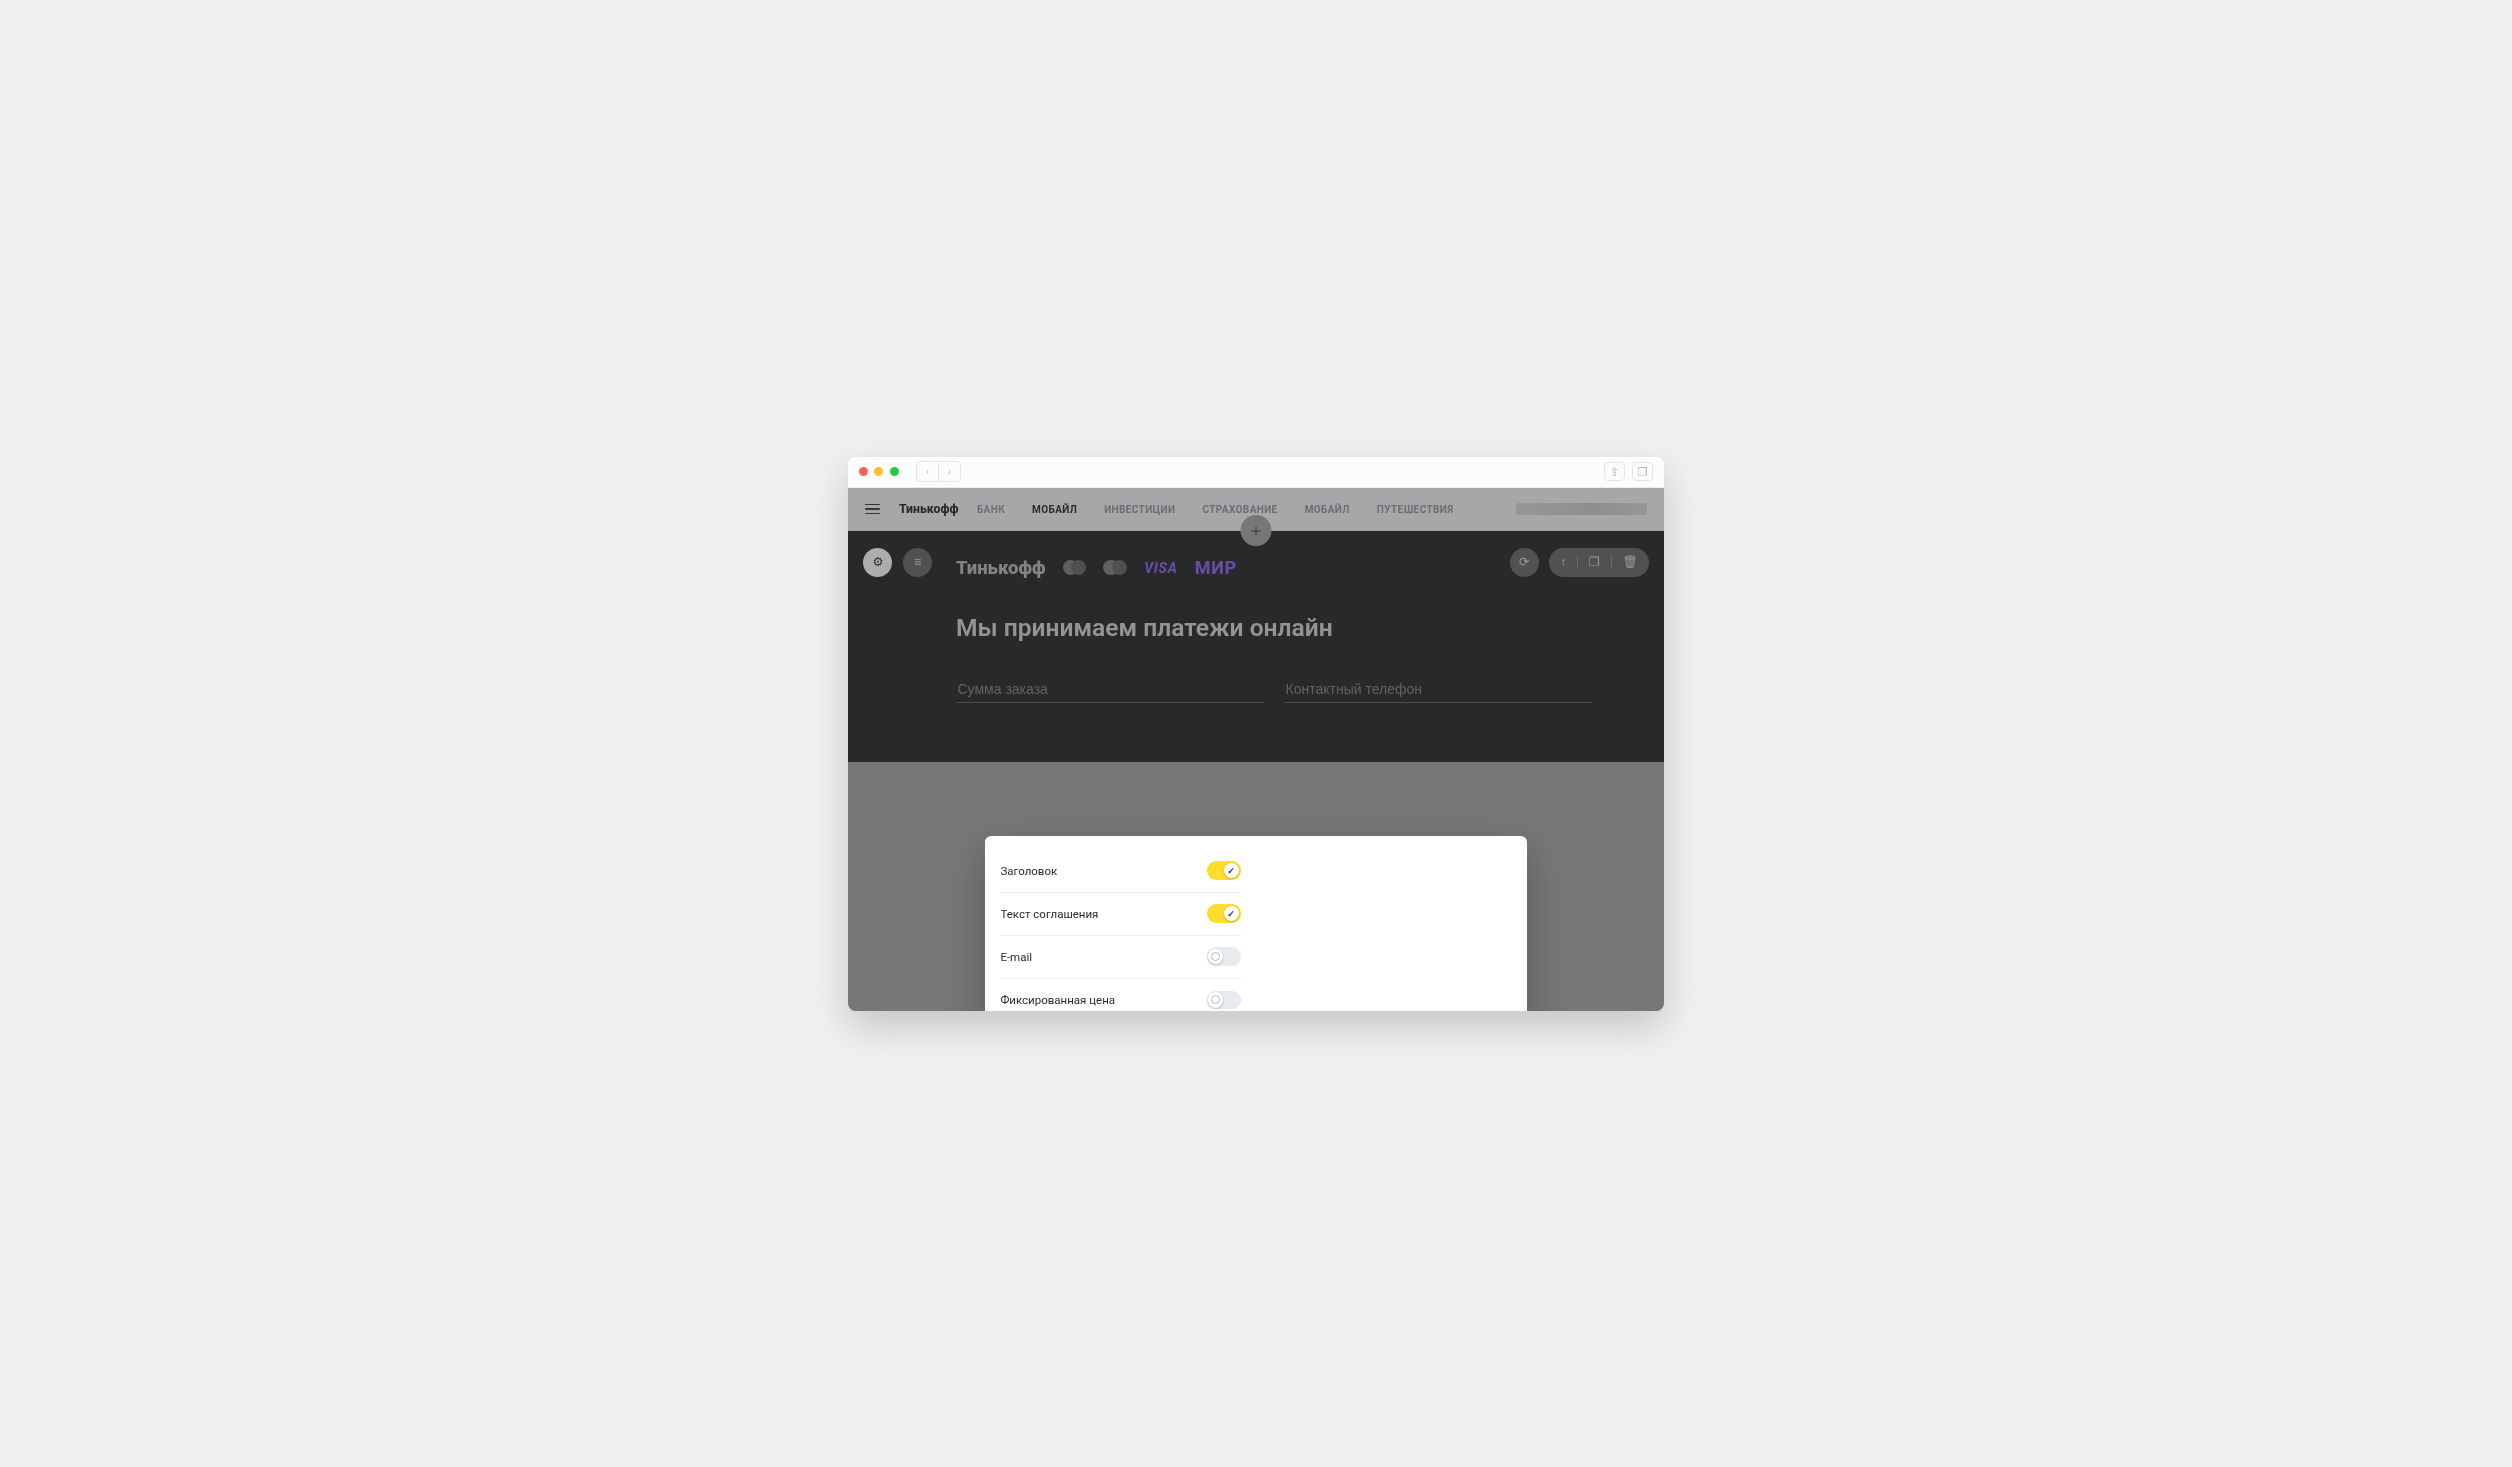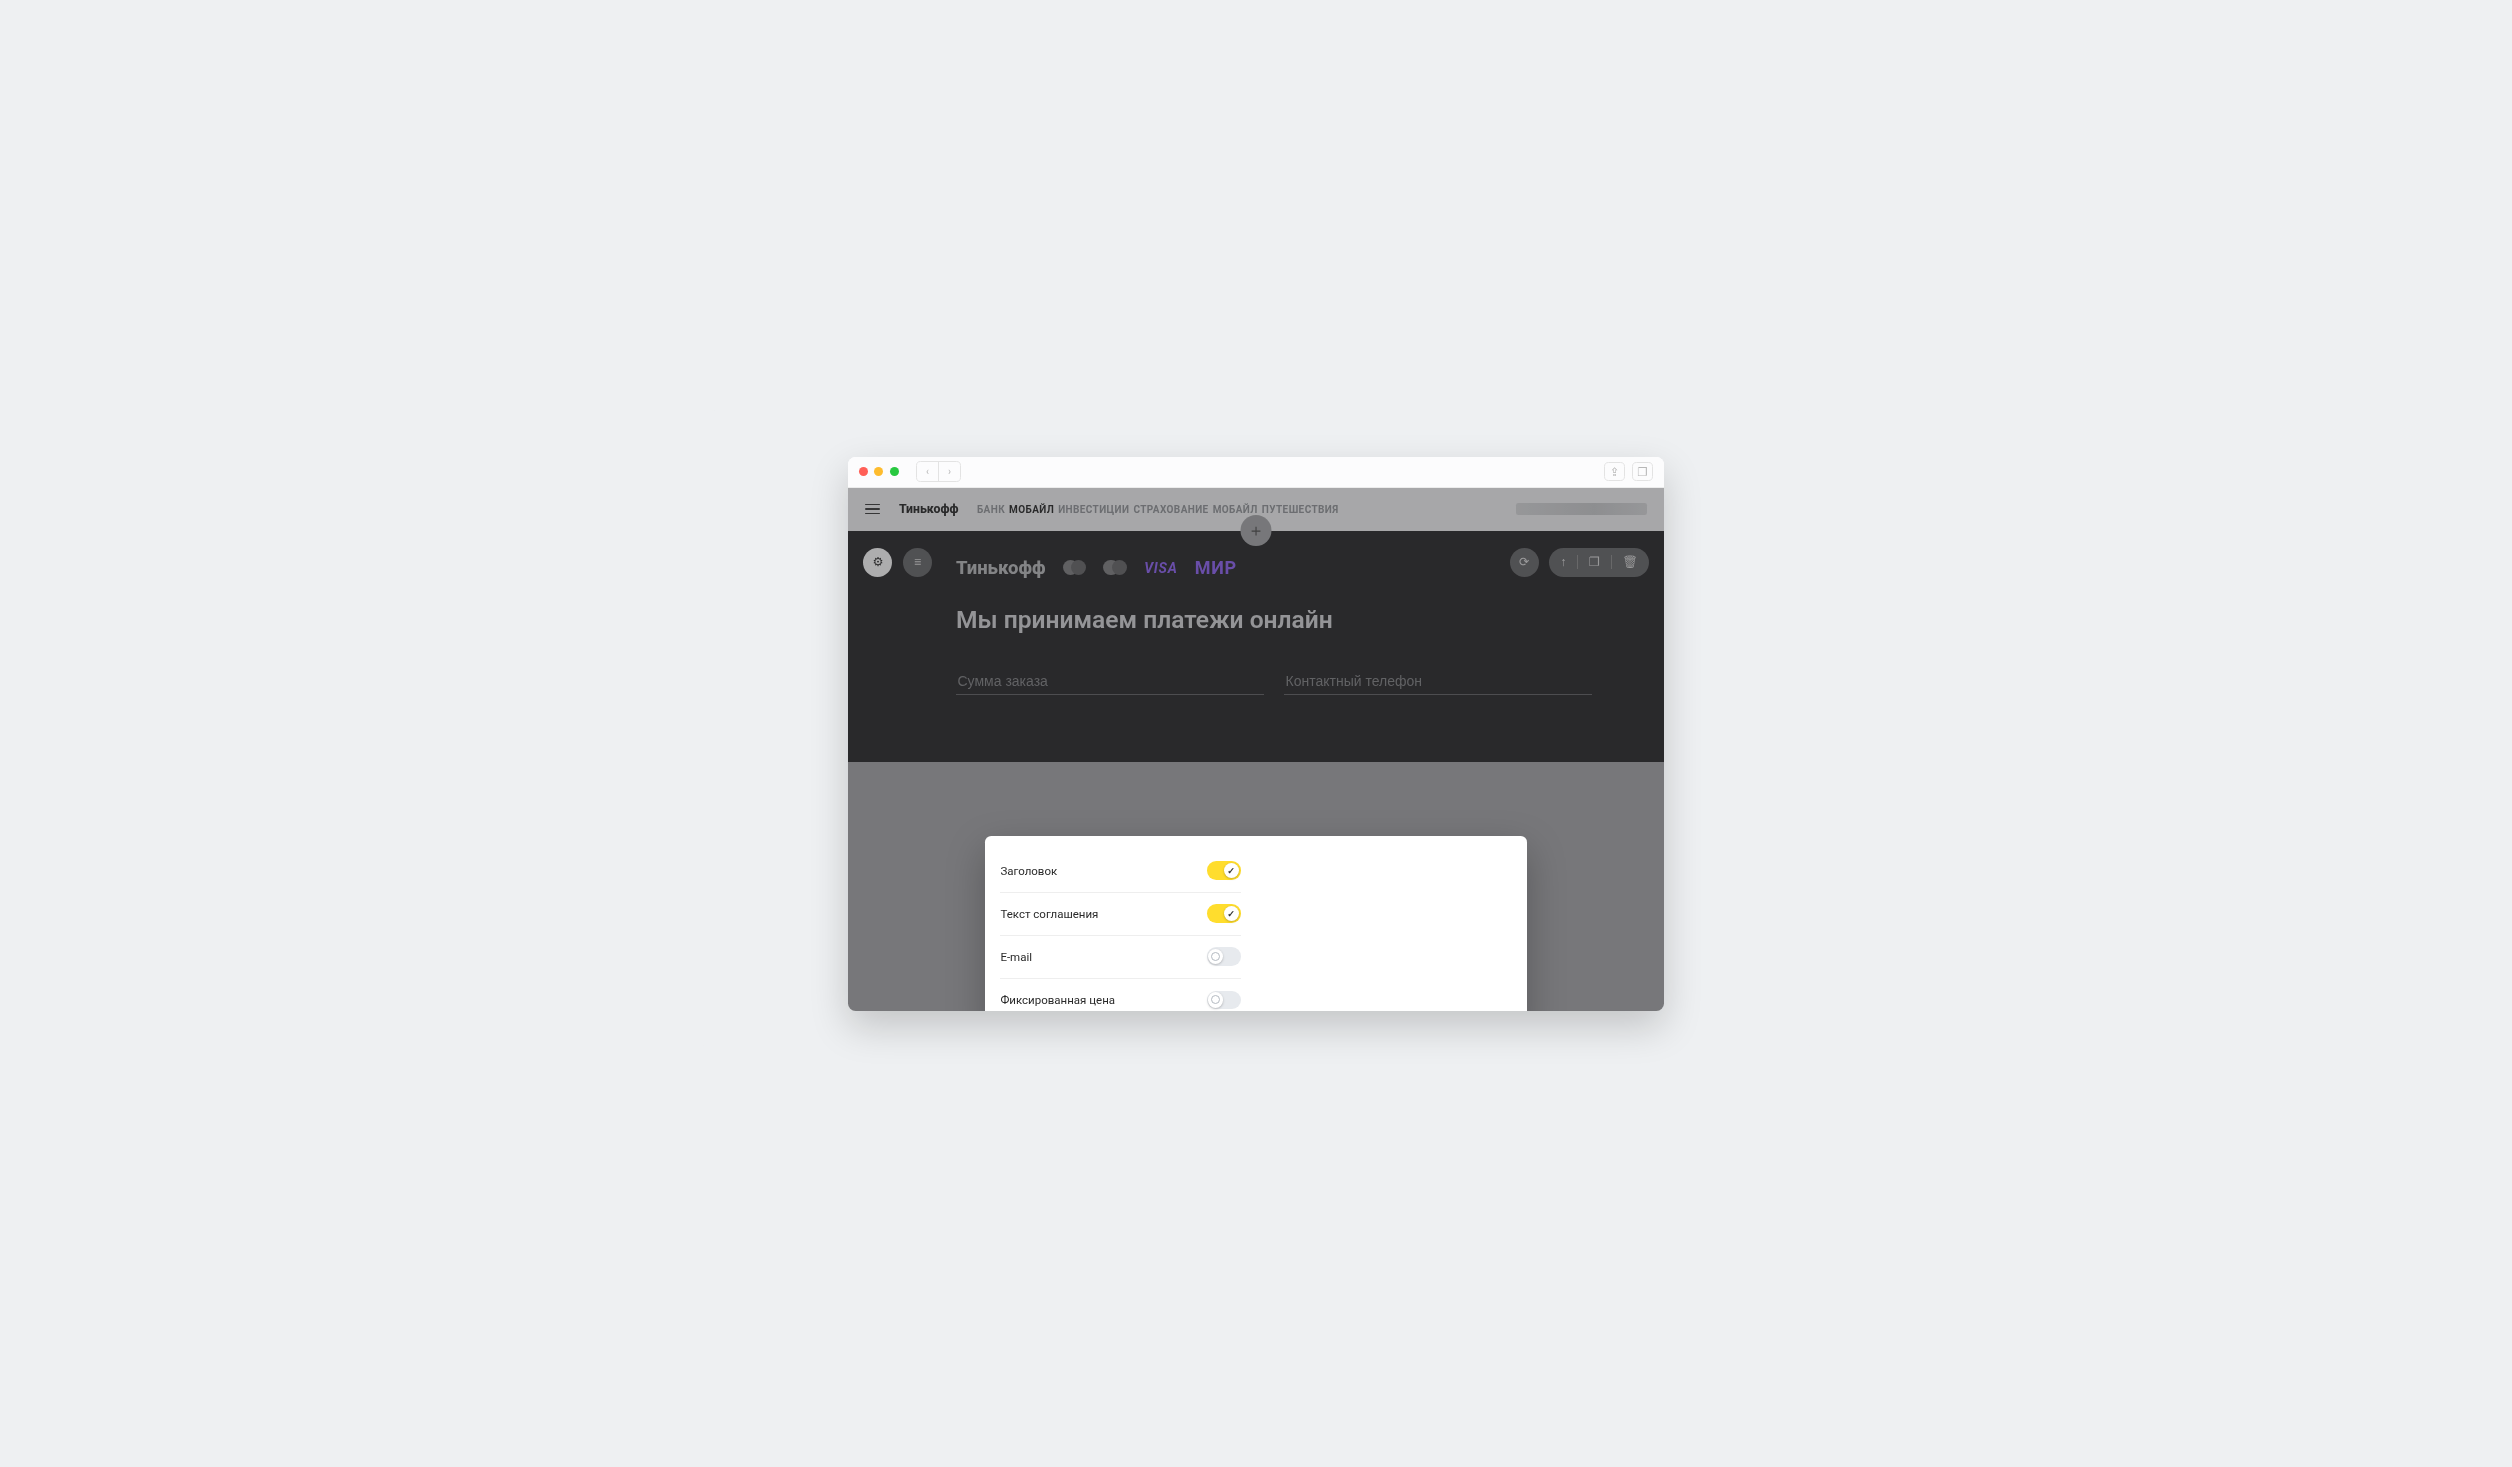--- a/index.html
+++ b/index.html
@@ -69,21 +69,21 @@
   .circlebtn.grey{background:#606163;color:#ddd}
   .rightctrl{position:absolute;right:15.4px;top:17px;display:flex;gap:10.8px;align-items:center}
   .pill{height:29px;border-radius:14.6px;background:#606163;display:flex;align-items:center;padding:0 10.8px;gap:10.8px;color:#ddd}
   .pill .sep{width:0.8px;height:14px;background:#888}
   .logorow{display:flex;align-items:center;gap:17px;color:#8b8c8e}
   .tlogo{font-weight:800;font-size:18.5px;color:#b7b8ba}
   .paylogo{font-size:9.2px;font-weight:700;color:#8b5cf6;letter-spacing:0.8px}
   .mc{display:flex;align-items:center}
   .mc span{width:15.4px;height:15.4px;border-radius:50%;display:inline-block}
   .mc .a{background:#7a7a7c}.mc .b{background:#5f5f61;margin-left:-7px}
-  .heroh{font-size:24.6px;font-weight:600;color:#d4d5d7;margin-top:26px}
+  .heroh{font-size:24.6px;font-weight:600;color:#d4d5d7;margin-top:34px}
   .inputs{display:flex;gap:20px;margin-top:35px}
   .uinput{flex:1;max-width:308px;border:0;border-bottom:0.8px solid #5a5b5d;background:transparent;color:#fff;font-size:14px;padding:4.6px 1.5px}
   .uinput::placeholder{color:#7d7e80}
   
   .greyzone{background:#a2a3a5;flex:1}
   
   .overlay{position:absolute;inset:0;background:rgba(60,60,62,.42);pointer-events:none}
   
   .popup{
     position:absolute; left:50%; transform:translateX(-50%);
@@ -136,21 +136,21 @@
 
     <div class="dimwrap">
 
       <div class="siteheader">
         <div class="burger">
               <span></span>
               <span></span>
               <span></span>
             </div>
         <div class="brand">Тинькофф</div>
-        <div id="nav-slot" style="display:flex;gap:4px">
+        <div id="nav-slot" style="display:flex;gap:27px">
               <span class="navlink">БАНК</span>
               <span class="navlink active">МОБАЙЛ</span>
               <span class="navlink">ИНВЕСТИЦИИ</span>
               <span class="navlink">СТРАХОВАНИЕ</span>
               <span class="navlink">МОБАЙЛ</span>
               <span class="navlink">ПУТЕШЕСТВИЯ</span>
             </div>
         <div class="acct"></div>
       </div>
 

